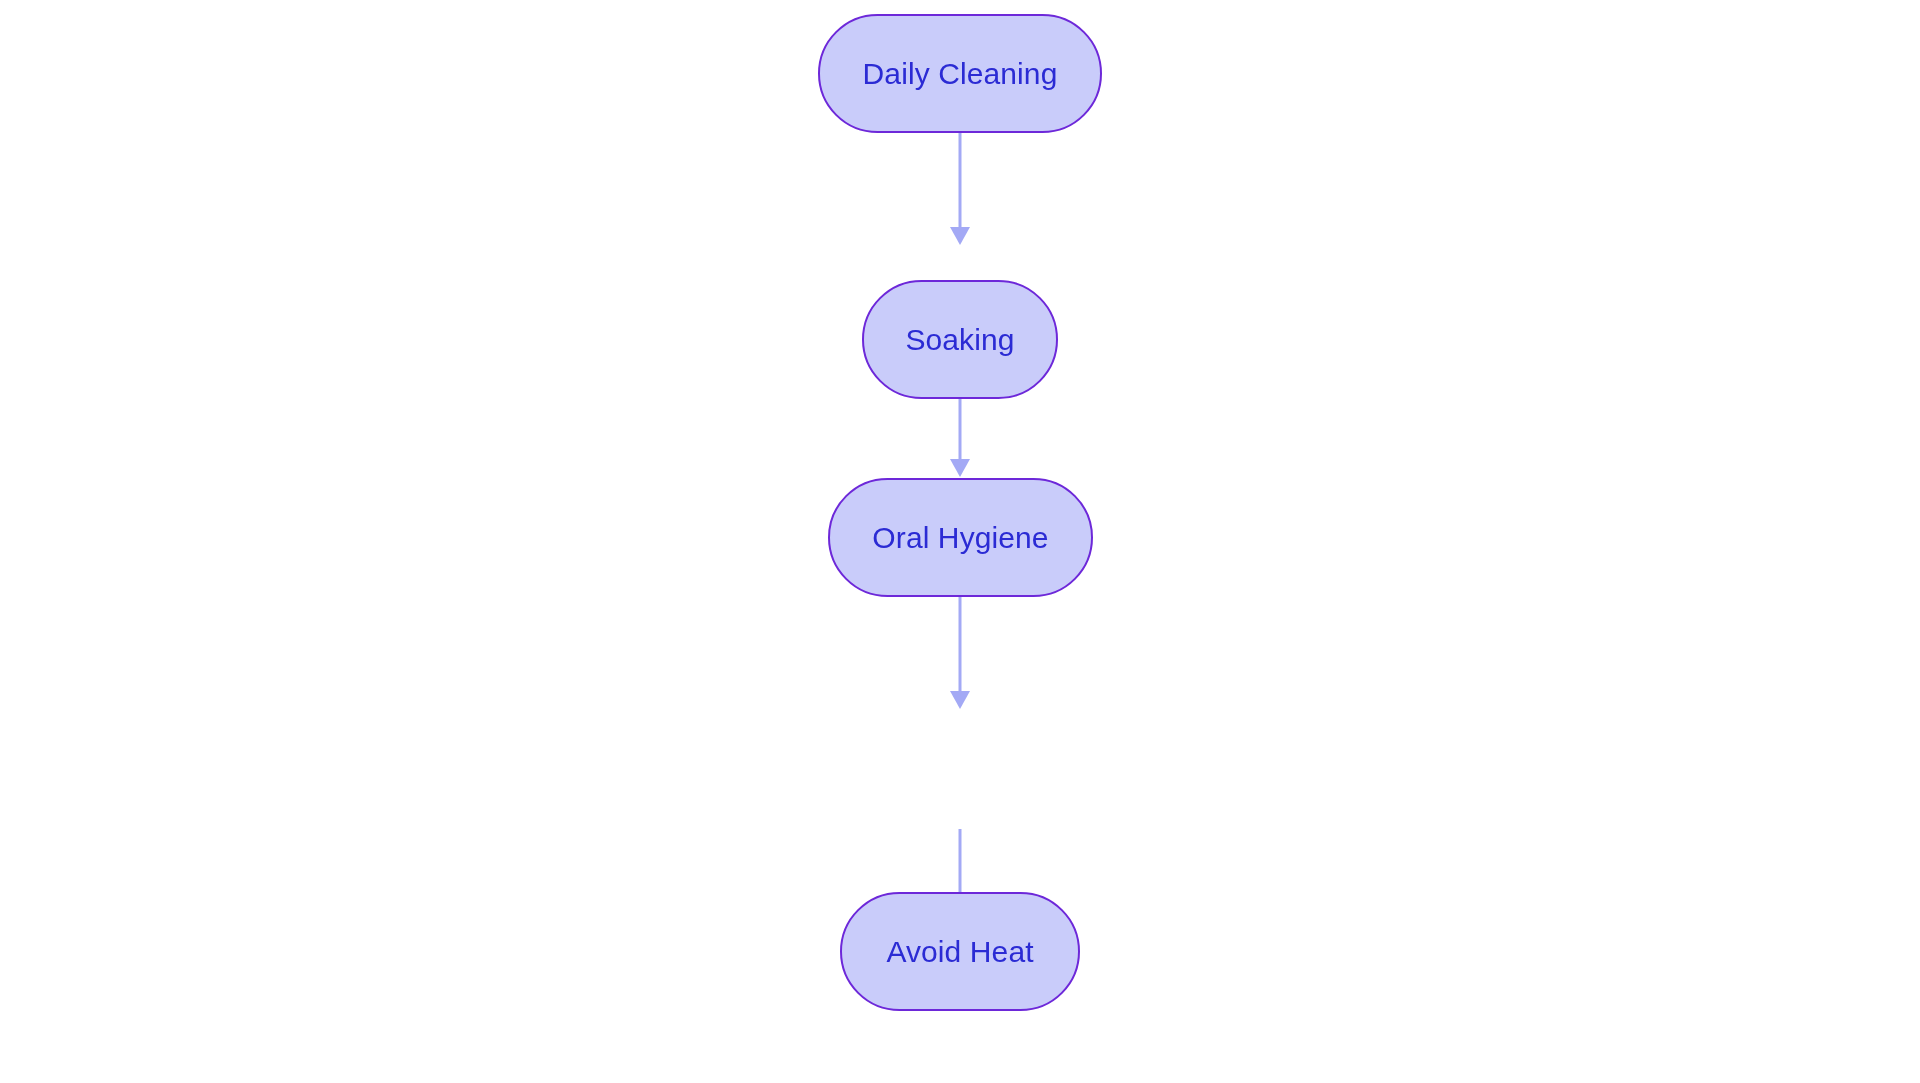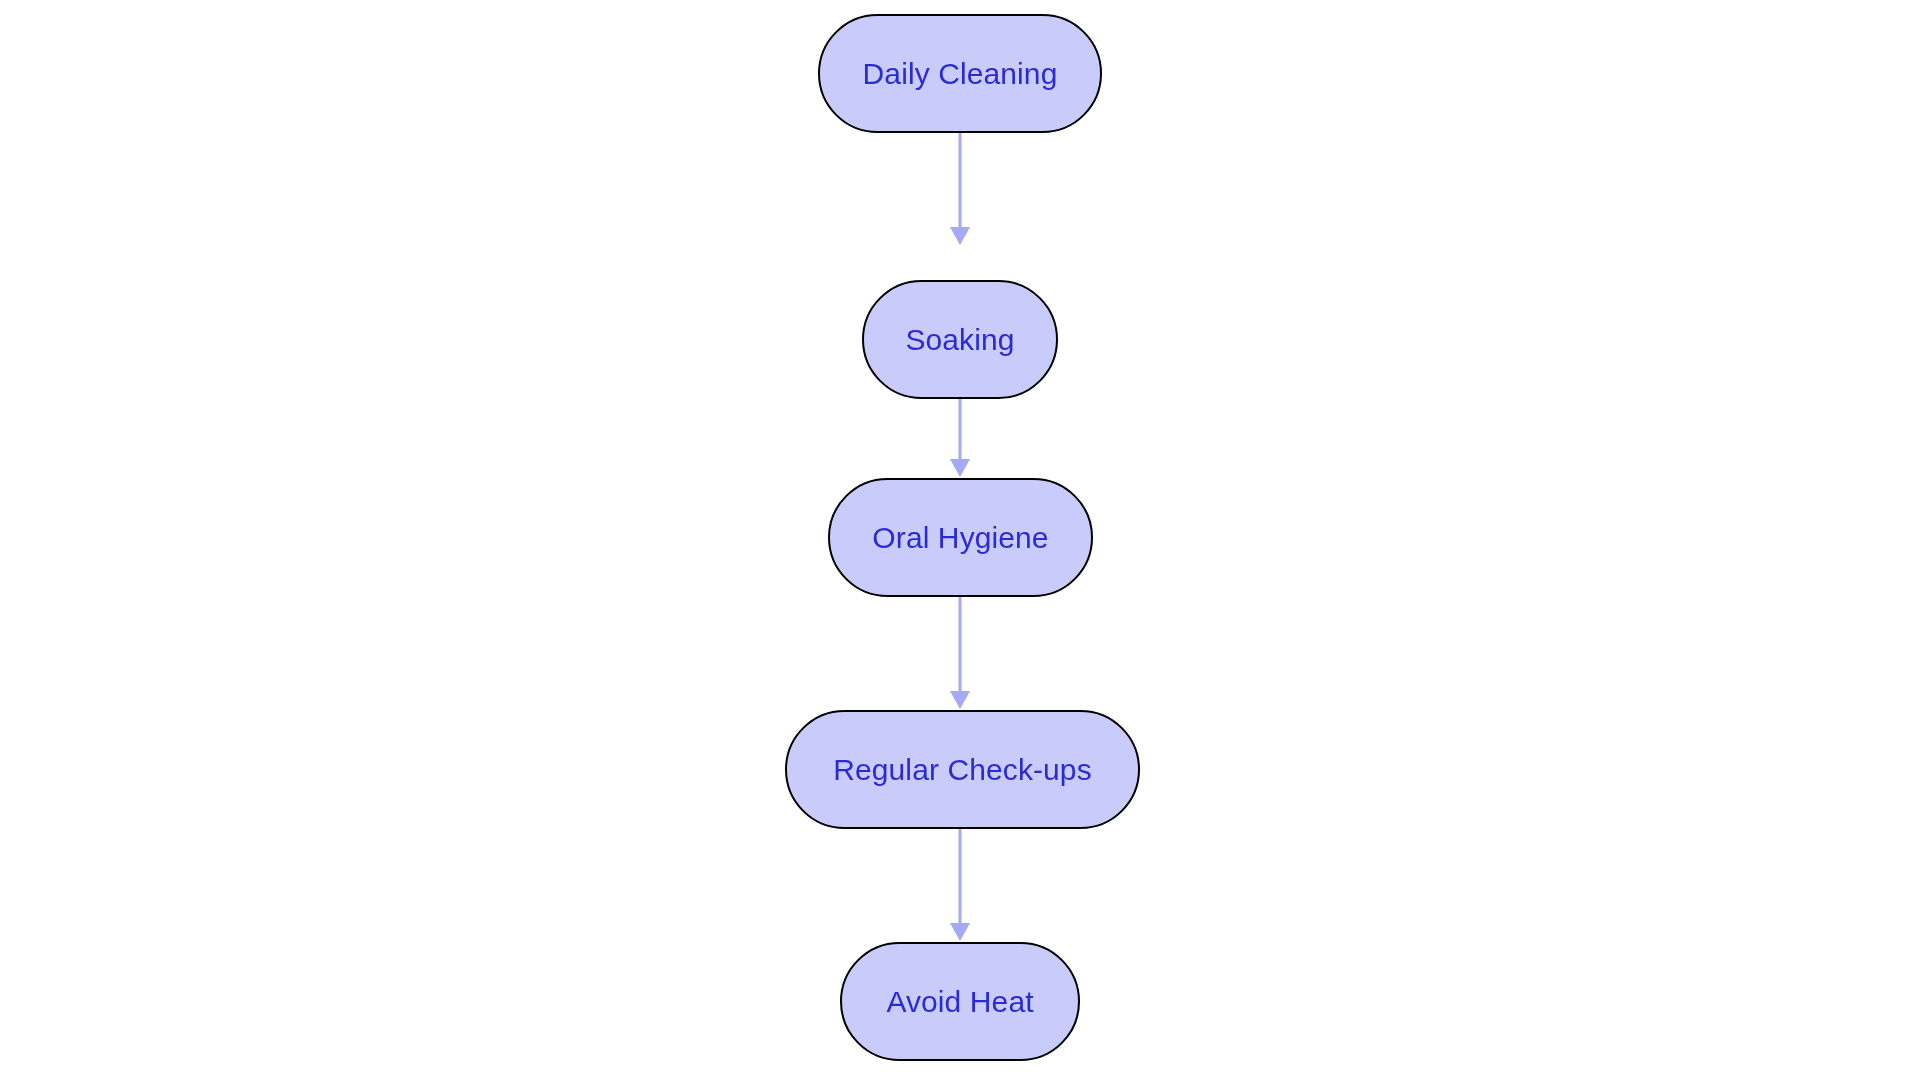--- a/index.html
+++ b/index.html
@@ -31,39 +31,39 @@
 
   
   .flow-node {
     position: absolute;
     display: flex;
     align-items: center;
     justify-content: center;
     height: 119px;
     border-radius: 60px;
     background: #c9ccfa;
-    border: 2px solid #000000;
+    border: 2px solid #6d28d9;
     white-space: nowrap;
   }
 
   .flow-node-label {
     font-size: 30px;
     font-weight: 400;
     color: #2b2bd4;
     letter-spacing: 0.1px;
     line-height: 1;
     user-select: none;
   }
 
   
   #node-daily-cleaning     { left: 818px; top: 14px;   width: 284px; }
   #node-soaking            { left: 862px; top: 246px;  width: 196px; margin-top: 34px; }
   #node-oral-hygiene       { left: 828px; top: 478px;  width: 265px; text-align: center; }
   #node-regular-checkups   { left: 785px; top: 710px;  width: 355px; }
-  #node-avoid-heat         { left: 840px; top: 942px;  width: 240px; text-align: right; }
+  #node-avoid-heat         { left: 840px; top: 892px;  width: 240px; text-align: right; }
 </style>
 </head>
 <body>
 
 <div id="flowchart-canvas">
 
   <svg id="edges-layer" width="1920" height="1083" viewBox="0 0 1920 1083" xmlns="http://www.w3.org/2000/svg">
     <defs>
       <marker id="arrowhead" markerWidth="10" markerHeight="9" refX="0" refY="4.5" orient="auto" markerUnits="userSpaceOnUse">
         <path d="M0,0 L10,0 L5,9 Z" fill="#a3a9f5"></path>
@@ -96,21 +96,18 @@
   </div>
 
   <div class="flow-node" id="node-soaking">
     <span class="flow-node-label">Soaking</span>
   </div>
 
   <div class="flow-node" id="node-oral-hygiene">
     <span class="flow-node-label">Oral Hygiene</span>
   </div>
 
-  <div class="flow-node" id="node-regular-checkups">
-    <span class="flow-node-label">Regular Check-ups</span>
-  </div>
 
   <div class="flow-node" id="node-avoid-heat">
     <span class="flow-node-label">Avoid Heat</span>
   </div>
 
 </div>
 
 </body></html>

